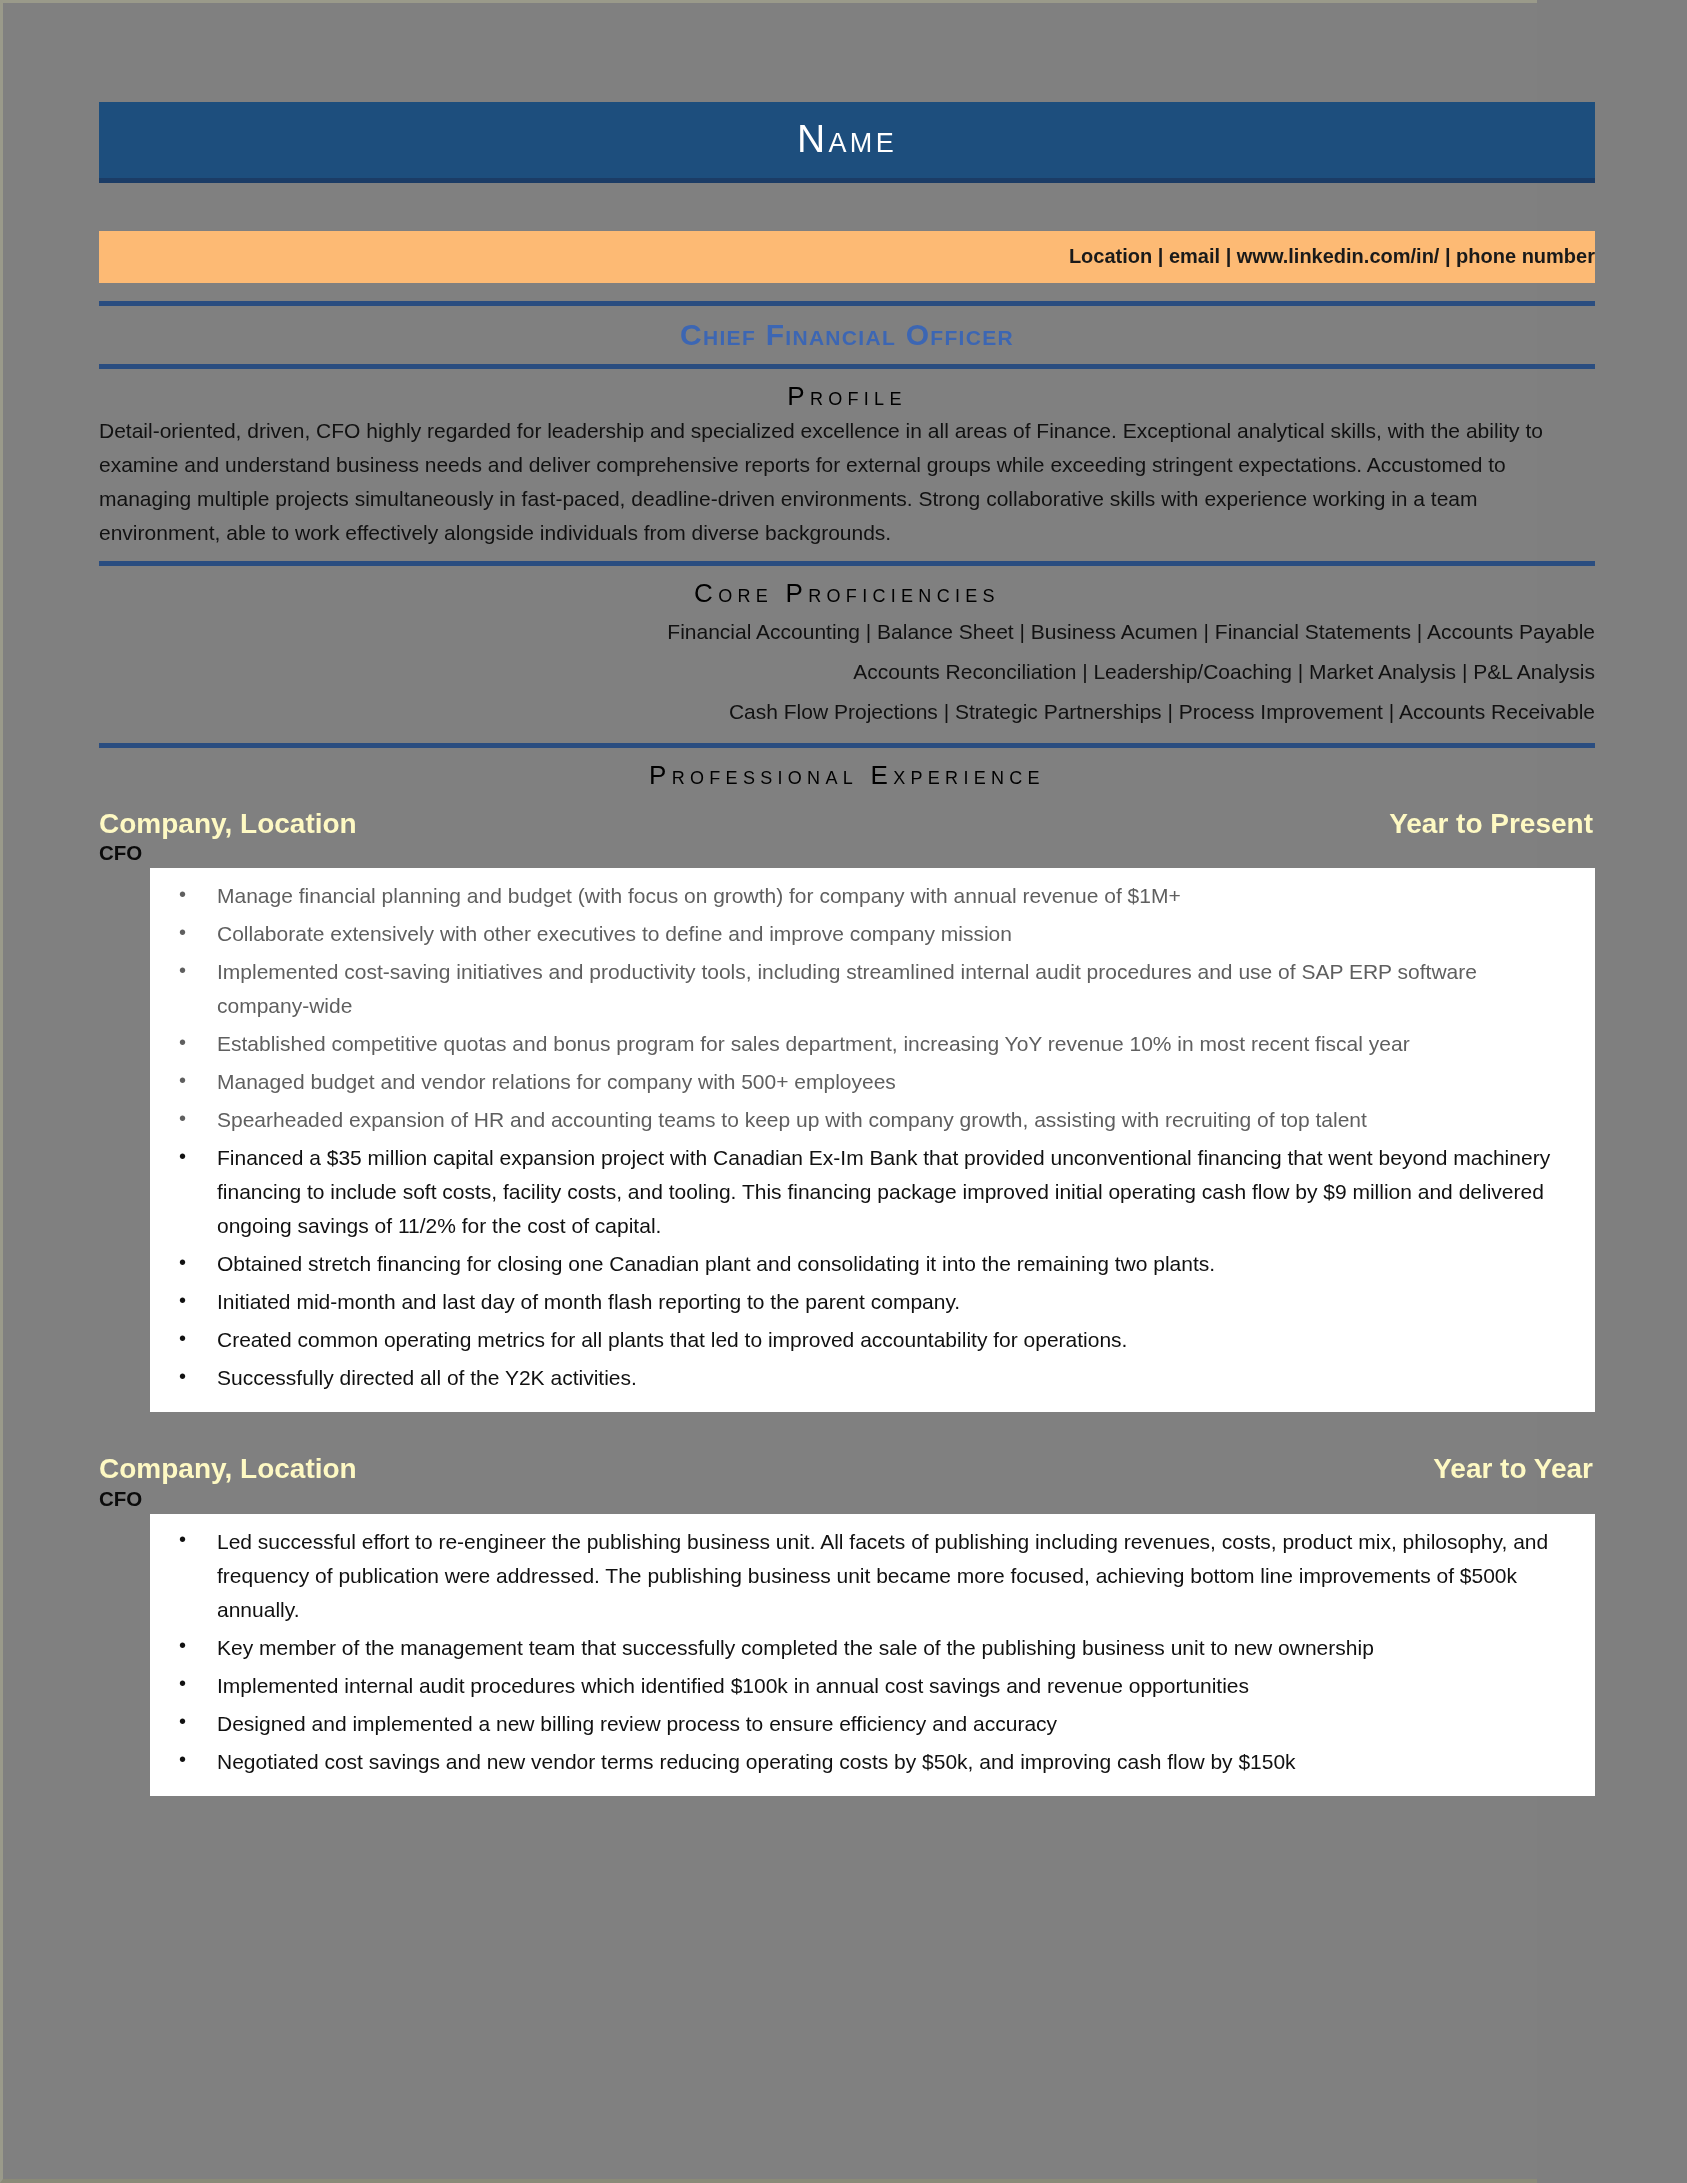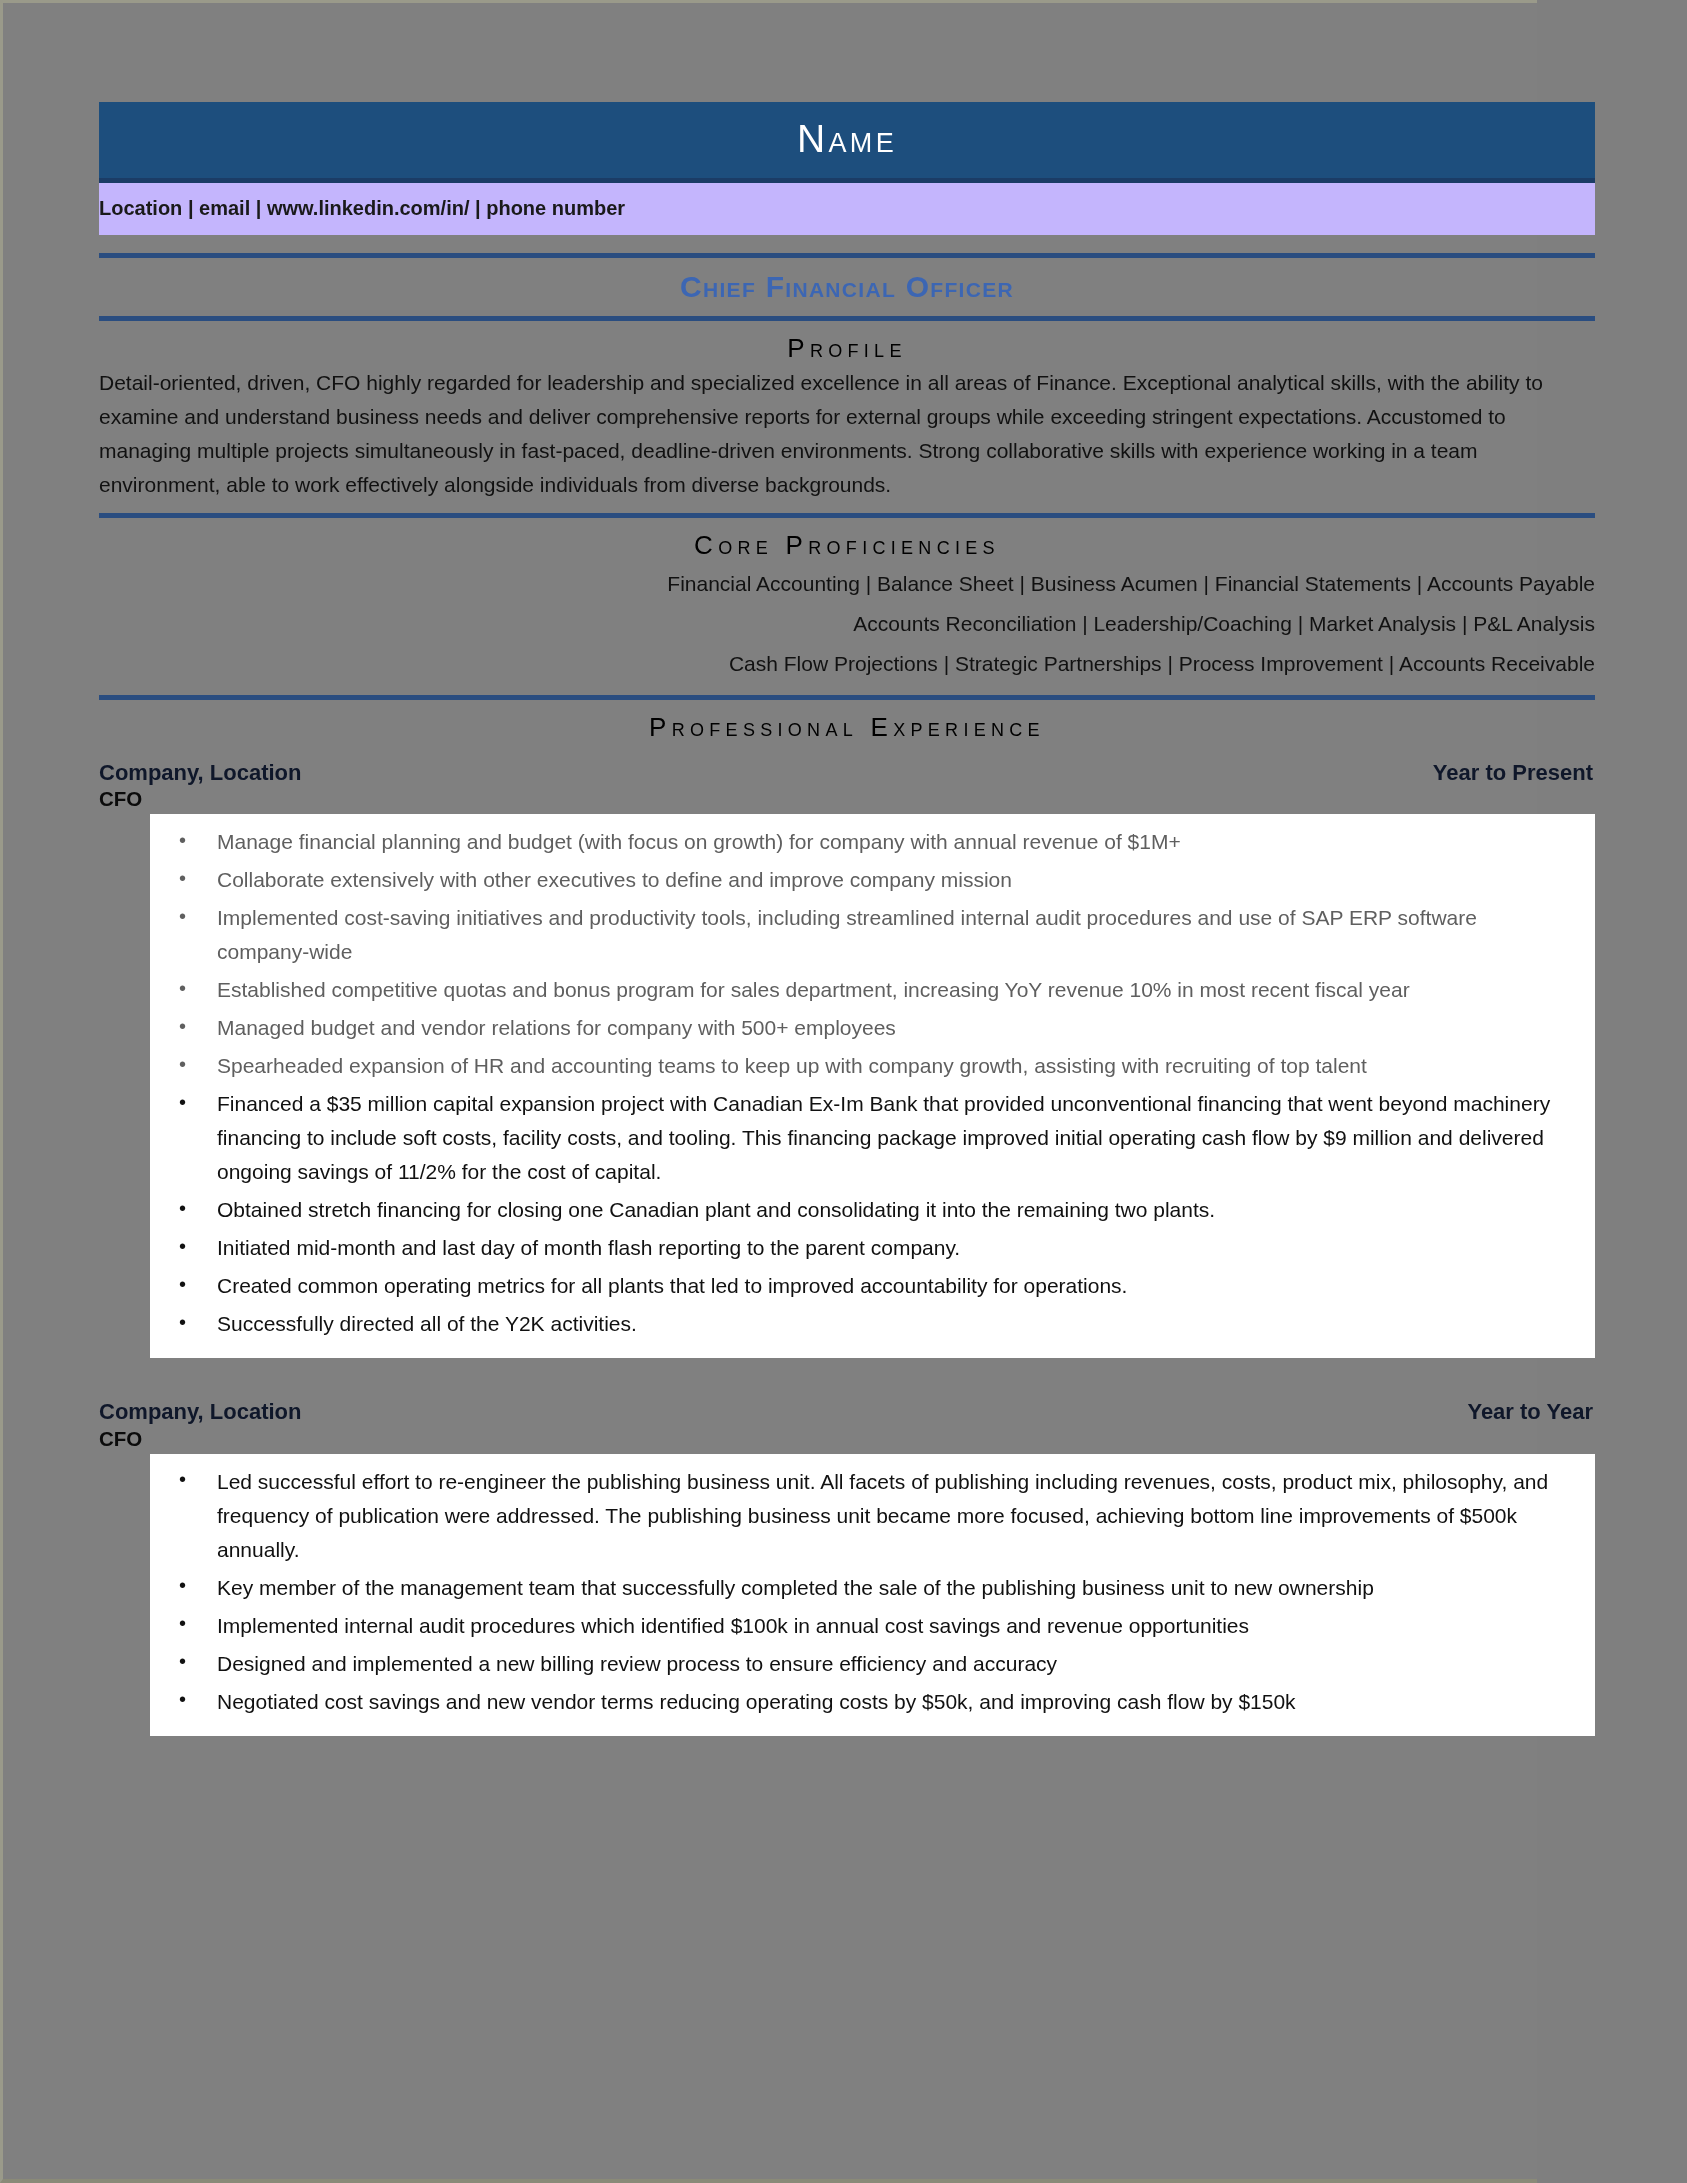--- a/index.html
+++ b/index.html
@@ -46,23 +46,24 @@
     letter-spacing: 3.3px;
     font-variant: small-caps;
     line-height: 1.0;
     display: block;
   }
   .name-rule {
     height: 4.6px;
     background: #1b3c66;
   }
   .contact-bar {
-    background: #c4b5fd;
+    background: #fdba74;
     padding: 14.5px 0 14.5px 0;
-    text-align: left;
+    text-align: right;
+    margin-top: 48px;
   }
   .contact-text {
     color: #1a1a1a;
     font-size: 20px;
     font-weight: bold;
     letter-spacing: 0px;
   }
 
   
   .rule {
@@ -114,23 +115,23 @@
     padding: 9.2px 0 10px 0;
   }
   .prof-wrap { padding-bottom: 10.6px; }
 
   
   .exp-wrap { padding-top: 2.6px; }
   .job-header {
     display: flex;
     justify-content: space-between;
     align-items: baseline;
-    font-size: 22px;
-    font-weight: bold;
-    color: #0f172a;
+    font-size: 28px;
+    font-weight: bold;
+    color: #fef9c3;
     padding: 12px 2px 0 0;
   }
   .job-role {
     font-size: 20.5px;
     font-weight: bold;
     color: #0b0b0b;
     padding: 1.3px 0 3.3px 0;
   }
   .bullets {
     background: #ffffff;

